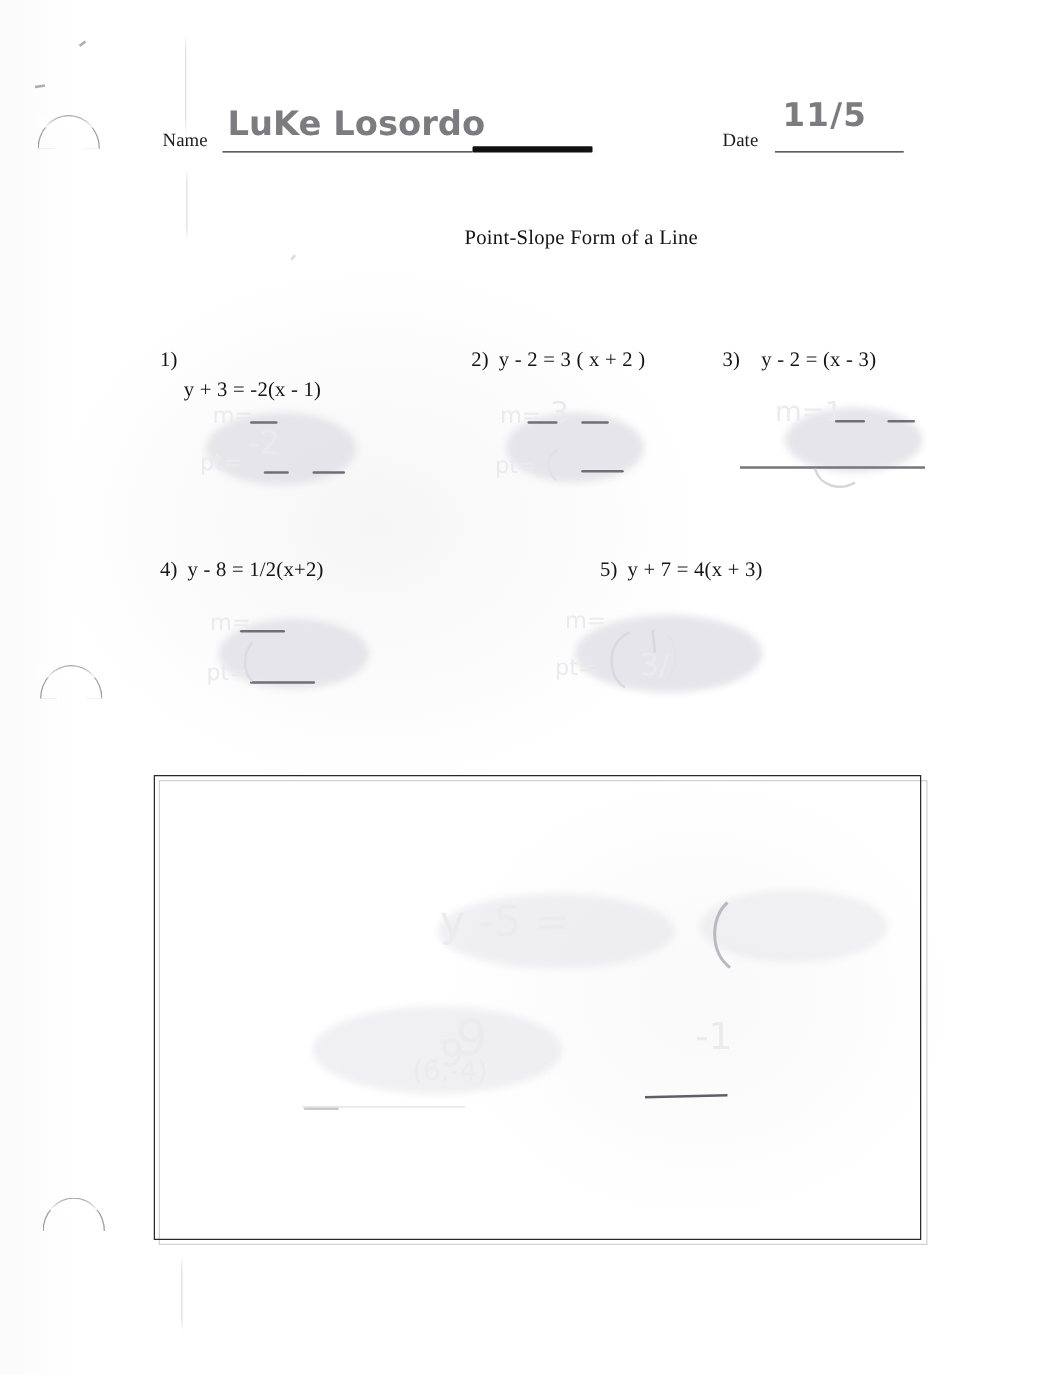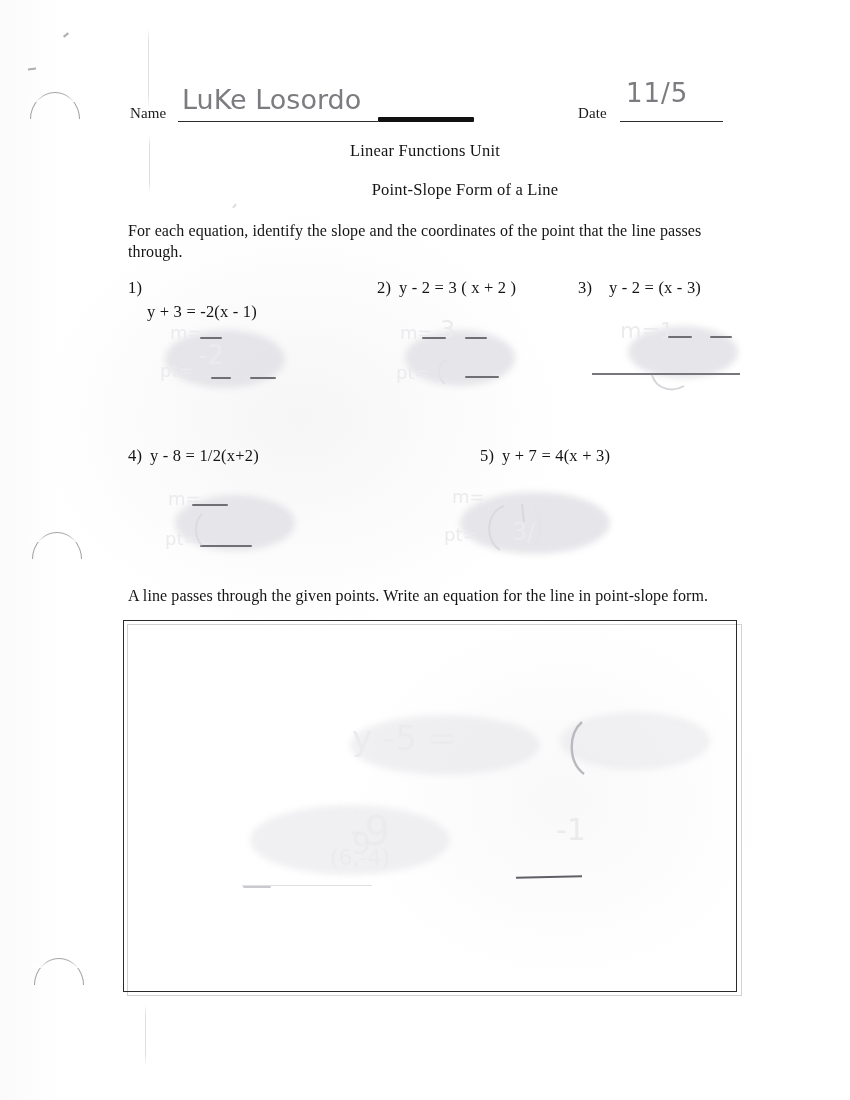--- a/index.html
+++ b/index.html
@@ -68,21 +68,21 @@
   }
   .rule.thick {
     height: 5px;
     background: #111111;
     border-radius: 1px;
   }
   .hand {
     position: absolute;
     font-family: "DejaVu Sans", sans-serif;
     color: #7b7b80;
-    font-weight: 400;
+    font-weight: 700;
     white-space: nowrap;
     transform-origin: left bottom;
   }
 
   
   .center-title {
     position: absolute;
     width: 100%;
     text-align: center;
     font-size: 16.5px;
@@ -175,24 +175,22 @@
   <div class="field-label" style="left:130px; top:105px;">Name</div>
   <div class="rule" style="left:178px; top:121px; width:110px;"></div>
   <div class="rule" style="left:288px; top:121px; width:90px;"></div>
   <div class="rule thick" style="left:378px; top:117px; width:96px;"></div>
   <div class="hand" style="left:182px; top:84px; font-size:27px; letter-spacing:0px;">LuKe Losordo</div>
 
   <div class="field-label" style="left:578px; top:105px;">Date</div>
   <div class="rule" style="left:620px; top:121px; width:103px;"></div>
   <div class="hand" style="left:626px; top:78px; font-size:26px; letter-spacing:1px;">11/5</div>
 
-  <div class="center-title" style="top:141px;">Linear Functions Unit</div>
   <div class="center-title" style="top:180px;margin-left:40px;">Point-Slope Form of a Line</div>
 
-  <div class="instruction" style="left:128px; top:220px; width:590px;">For each equation, identify the slope and the coordinates of the point that the line passes through.</div>
 
   <div class="problem" style="left:128px; top:278px;">1)</div>
   <div class="problem" style="left:147px; top:278px;margin-top:24px;">y + 3 = -2(x -  1)</div>
 
   <div class="problem" style="left:377px; top:278px;">2)</div>
   <div class="problem" style="left:399px; top:278px;">y - 2 = 3 ( x + 2 )</div>
 
   <div class="problem" style="left:578px; top:278px;">3)</div>
   <div class="problem" style="left:609px; top:278px;">y -  2 = (x -  3)</div>
 
@@ -242,21 +240,20 @@
   <div class="smudge" style="left:460px; top:492px; width:150px; height:62px;"></div>
   <div class="ghost" style="left:452px; top:486px; font-size:18px;">m=</div>
   <div class="ghost" style="left:444px; top:524px; font-size:18px;">pt=</div>
   <div class="ghost" style="left:512px; top:518px; font-size:24px;">3/</div>
   <svg class="curve" style="left:478px; top:500px;" width="70" height="56" viewBox="0 0 70 56">
     <path d="M26 6 C8 12, 6 40, 22 50" stroke="#dadade" stroke-width="2" fill="none"></path>
     <path d="M56 8 C66 18, 64 38, 54 46" stroke="#e4e4e8" stroke-width="2" fill="none"></path>
     <path d="M44 4 L46 22" stroke="#d8d8dc" stroke-width="2" fill="none"></path>
   </svg>
 
-  <div class="instruction" style="left:128px; top:585px; width:600px;">A line passes through the given points.  Write an equation for the line in point-slope form.</div>
 
   <div class="answer-box-shadow" style="left:127px; top:624px; width:615px; height:372px;"></div>
   <div class="answer-box" style="left:123px; top:620px; width:614px; height:372px;"></div>
 
 
   <div class="smudge" style="left:350px; top:715px; width:190px; height:60px; opacity:.6;"></div>
   <div class="smudge" style="left:560px; top:712px; width:150px; height:58px; opacity:.55;"></div>
   <div class="smudge" style="left:250px; top:805px; width:200px; height:70px; opacity:.6;"></div>
 
   <div class="ghost" style="left:352px; top:718px; font-size:34px;">y -5 =</div>

